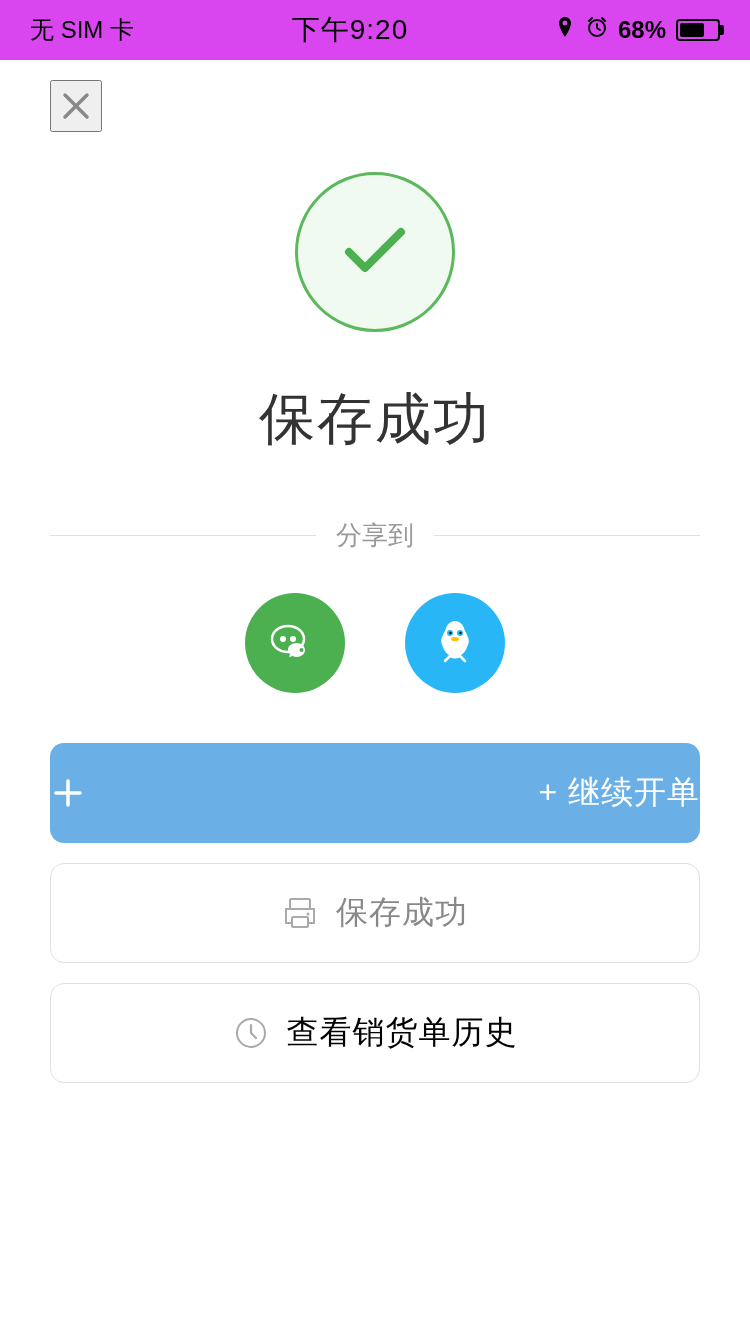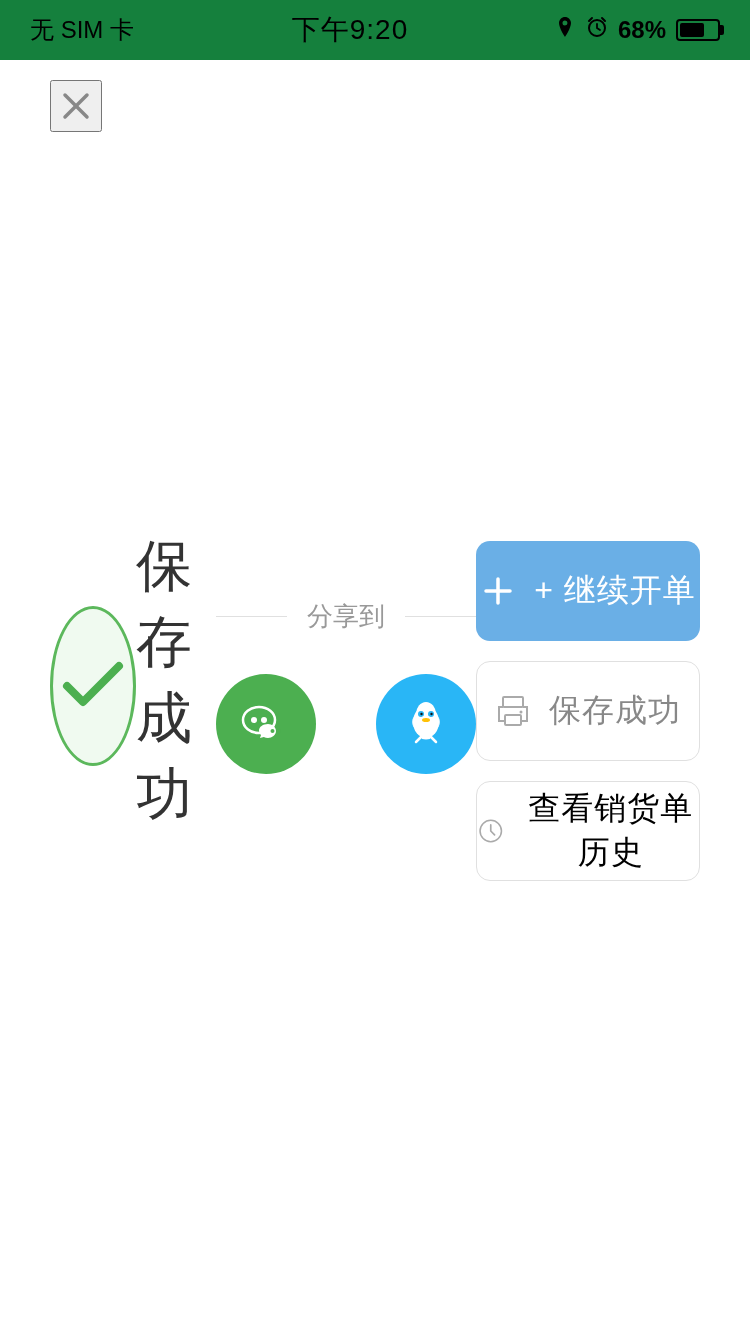--- a/index.html
+++ b/index.html
@@ -11,21 +11,21 @@
       background: #ffffff;
       font-family: -apple-system, "PingFang SC", "Helvetica Neue", sans-serif;
       display: flex;
       flex-direction: column;
     }
 
     
     .status-bar {
       width: 100%;
       height: 60px;
-      background: #15803d;
+      background: #d946ef;
       display: flex;
       align-items: center;
       justify-content: space-between;
       padding: 0 30px;
       font-size: 26px;
       color: #000;
     }
     .status-left {
       display: flex;
       align-items: center;
@@ -91,21 +91,21 @@
     }
     .close-btn svg {
       width: 38px;
       height: 38px;
     }
 
     
     .main-content {
       flex: 1;
       display: flex;
-      flex-direction: row;
+      flex-direction: column;
       align-items: center;
       padding: 20px 50px 84px;
     }
 
     
     .success-circle {
       width: 160px;
       height: 160px;
       border-radius: 50%;
       background: #f0faf0;
@@ -195,20 +195,21 @@
       align-items: center;
       justify-content: center;
       gap: 18px;
       font-size: 32px;
       cursor: pointer;
     }
     .action-btn.primary {
       background: #6aafe6;
       border: none;
       color: #fff;
+      justify-content: space-between;
     }
     .action-btn.secondary {
       color: #888;
     }
     .action-btn svg {
       width: 36px;
       height: 36px;
     }
   </style>
 </head>

